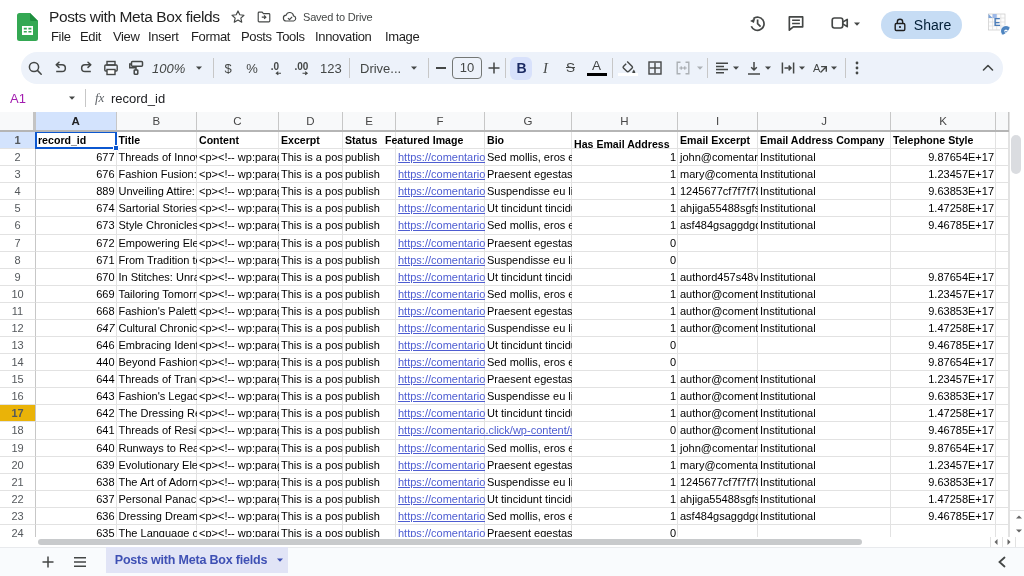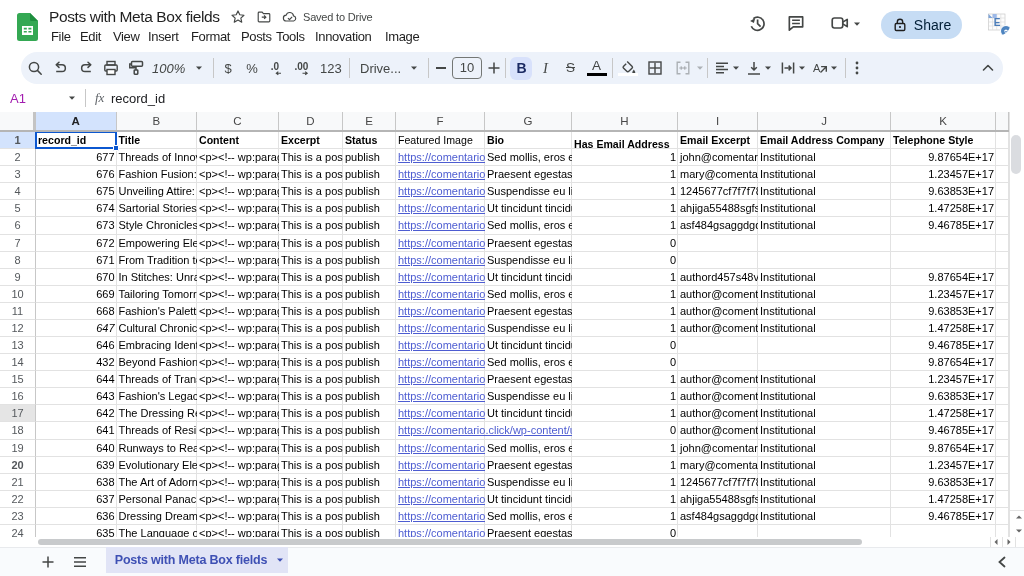--- a/index.html
+++ b/index.html
@@ -312,27 +312,27 @@
 <div class="rowhead" style="top:187.957px;height:17.087px;background:#fff;font-weight:normal;line-height:17.087px;">12</div>
 <div class="abs" style="left:36px;top:204.04399999999998px;width:973px;height:1px;background:#e2e2e2;"></div>
 <div class="rowhead" style="top:205.04399999999998px;height:17.087px;background:#fff;font-weight:normal;line-height:17.087px;">13</div>
 <div class="abs" style="left:36px;top:221.13099999999997px;width:973px;height:1px;background:#e2e2e2;"></div>
 <div class="rowhead" style="top:222.13099999999997px;height:17.087px;background:#fff;font-weight:normal;line-height:17.087px;">14</div>
 <div class="abs" style="left:36px;top:238.21799999999996px;width:973px;height:1px;background:#e2e2e2;"></div>
 <div class="rowhead" style="top:239.21799999999996px;height:17.087px;background:#fff;font-weight:normal;line-height:17.087px;">15</div>
 <div class="abs" style="left:36px;top:255.30499999999995px;width:973px;height:1px;background:#e2e2e2;"></div>
 <div class="rowhead" style="top:256.305px;height:17.087px;background:#fff;font-weight:normal;line-height:17.087px;">16</div>
 <div class="abs" style="left:36px;top:272.392px;width:973px;height:1px;background:#e2e2e2;"></div>
-<div class="rowhead" style="top:273.392px;height:17.087px;background:#e5e5e5;font-weight:normal;line-height:17.087px;">17</div>
+<div class="rowhead" style="top:273.392px;height:17.087px;background:#eab308;font-weight:bold;line-height:17.087px;">17</div>
 <div class="abs" style="left:36px;top:289.479px;width:973px;height:1px;background:#e2e2e2;"></div>
 <div class="rowhead" style="top:290.479px;height:17.087px;background:#fff;font-weight:normal;line-height:17.087px;">18</div>
 <div class="abs" style="left:36px;top:306.566px;width:973px;height:1px;background:#e2e2e2;"></div>
 <div class="rowhead" style="top:307.566px;height:17.087px;background:#fff;font-weight:normal;line-height:17.087px;">19</div>
 <div class="abs" style="left:36px;top:323.65299999999996px;width:973px;height:1px;background:#e2e2e2;"></div>
-<div class="rowhead" style="top:324.653px;height:17.087px;background:#fff;font-weight:bold;line-height:17.087px;">20</div>
+<div class="rowhead" style="top:324.653px;height:17.087px;background:#fff;font-weight:normal;line-height:17.087px;">20</div>
 <div class="abs" style="left:36px;top:340.74px;width:973px;height:1px;background:#e2e2e2;"></div>
 <div class="rowhead" style="top:341.74px;height:17.087px;background:#fff;font-weight:normal;line-height:17.087px;">21</div>
 <div class="abs" style="left:36px;top:357.827px;width:973px;height:1px;background:#e2e2e2;"></div>
 <div class="rowhead" style="top:358.827px;height:17.087px;background:#fff;font-weight:normal;line-height:17.087px;">22</div>
 <div class="abs" style="left:36px;top:374.914px;width:973px;height:1px;background:#e2e2e2;"></div>
 <div class="rowhead" style="top:375.914px;height:17.087px;background:#fff;font-weight:normal;line-height:17.087px;">23</div>
 <div class="abs" style="left:36px;top:392.001px;width:973px;height:1px;background:#e2e2e2;"></div>
 <div class="rowhead" style="top:393.001px;height:17.087px;background:#fff;font-weight:normal;line-height:17.087px;">24</div>
 
 <div class="abs" style="left:115.5px;top:0;width:1px;height:405px;background:#e2e2e2;"></div>
@@ -345,21 +345,21 @@
 <div class="abs" style="left:677px;top:0;width:1px;height:405px;background:#e2e2e2;"></div>
 <div class="abs" style="left:757px;top:0;width:1px;height:405px;background:#e2e2e2;"></div>
 <div class="abs" style="left:890px;top:0;width:1px;height:405px;background:#e2e2e2;"></div>
 <div class="abs" style="left:995px;top:0;width:1px;height:405px;background:#e2e2e2;"></div>
 <div class="abs" style="left:1008px;top:0;width:1px;height:405px;background:#e2e2e2;"></div>
 <div class="cell " style="left:36px;top:0.0px;width:80.5px;height:17.087px;line-height:17.087px;font-weight:bold;font-size:10.6px;">record_id</div>
 <div class="cell " style="left:116.5px;top:0.0px;width:80.5px;height:17.087px;line-height:17.087px;font-weight:bold;font-size:10.6px;">Title</div>
 <div class="cell " style="left:197px;top:0.0px;width:82px;height:17.087px;line-height:17.087px;font-weight:bold;font-size:10.6px;">Content</div>
 <div class="cell " style="left:279px;top:0.0px;width:64px;height:17.087px;line-height:17.087px;font-weight:bold;font-size:10.6px;">Excerpt</div>
 <div class="cell " style="left:343px;top:0.0px;width:53px;height:17.087px;line-height:17.087px;font-weight:bold;font-size:10.6px;">Status</div>
-<div class="cell " style="left:396px;top:0.0px;width:89px;height:34px;line-height:17.087px;font-weight:normal;font-size:10.6px;">Featured Image</div>
+<div class="cell " style="left:383px;top:0.0px;width:89px;height:34px;line-height:17.087px;font-weight:bold;font-size:10.6px;">Featured Image</div>
 <div class="cell " style="left:485px;top:0.0px;width:87px;height:17.087px;line-height:17.087px;font-weight:bold;font-size:10.6px;">Bio</div>
 <div class="cell " style="left:572px;top:4px;width:106px;height:17.087px;line-height:17.087px;font-weight:bold;font-size:10.6px;">Has Email Address</div>
 <div class="cell " style="left:678px;top:0.0px;width:80px;height:17.087px;line-height:17.087px;font-weight:bold;font-size:10.6px;">Email Excerpt</div>
 <div class="cell " style="left:758px;top:0.0px;width:133px;height:17.087px;line-height:17.087px;font-weight:bold;font-size:10.6px;">Email Address Company</div>
 <div class="cell " style="left:891px;top:0.0px;width:105px;height:17.087px;line-height:17.087px;font-weight:bold;font-size:10.6px;">Telephone Style</div>
 <div class="cell num" style="left:36px;top:17.08699999999999px;width:80.5px;height:17.087px;line-height:17.087px;">677</div>
 <div class="cell " style="left:116.5px;top:17.08699999999999px;width:80.5px;height:17.087px;line-height:17.087px;">Threads of Innovation</div>
 <div class="cell " style="left:197px;top:17.08699999999999px;width:82px;height:17.087px;line-height:17.087px;">&lt;p&gt;&lt;!-- wp:paragraph --&gt;</div>
 <div class="cell " style="left:279px;top:17.08699999999999px;width:64px;height:17.087px;line-height:17.087px;">This is a post with meta</div>
 <div class="cell " style="left:343px;top:17.08699999999999px;width:53px;height:17.087px;line-height:17.087px;">publish</div>
@@ -373,21 +373,21 @@
 <div class="cell " style="left:116.5px;top:34.17400000000001px;width:80.5px;height:17.087px;line-height:17.087px;">Fashion Fusion: Style</div>
 <div class="cell " style="left:197px;top:34.17400000000001px;width:82px;height:17.087px;line-height:17.087px;">&lt;p&gt;&lt;!-- wp:paragraph --&gt;</div>
 <div class="cell " style="left:279px;top:34.17400000000001px;width:64px;height:17.087px;line-height:17.087px;">This is a post with meta</div>
 <div class="cell " style="left:343px;top:34.17400000000001px;width:53px;height:17.087px;line-height:17.087px;">publish</div>
 <div class="cell lnk" style="left:396px;top:34.17400000000001px;width:89px;height:17.087px;line-height:17.087px;">https://comentario.click/wp-content/uploads/2024/05/image.jpg</div>
 <div class="cell " style="left:485px;top:34.17400000000001px;width:87px;height:17.087px;line-height:17.087px;">Praesent egestas tristique nibh</div>
 <div class="cell num" style="left:572px;top:34.17400000000001px;width:106px;height:17.087px;line-height:17.087px;">1</div>
 <div class="cell " style="left:678px;top:34.17400000000001px;width:80px;height:17.087px;line-height:17.087px;">mary@comentario.click</div>
 <div class="cell " style="left:758px;top:34.17400000000001px;width:133px;height:17.087px;line-height:17.087px;">Institutional</div>
 <div class="cell num" style="left:891px;top:34.17400000000001px;width:105px;height:17.087px;line-height:17.087px;">1.23457E+17</div>
-<div class="cell num" style="left:36px;top:51.260999999999996px;width:80.5px;height:17.087px;line-height:17.087px;">675</div>
+<div class="cell num" style="left:36px;top:51.260999999999996px;width:80.5px;height:17.087px;line-height:17.087px;">889</div>
 <div class="cell " style="left:116.5px;top:51.260999999999996px;width:80.5px;height:17.087px;line-height:17.087px;">Unveiling Attire: The</div>
 <div class="cell " style="left:197px;top:51.260999999999996px;width:82px;height:17.087px;line-height:17.087px;">&lt;p&gt;&lt;!-- wp:paragraph --&gt;</div>
 <div class="cell " style="left:279px;top:51.260999999999996px;width:64px;height:17.087px;line-height:17.087px;">This is a post with meta</div>
 <div class="cell " style="left:343px;top:51.260999999999996px;width:53px;height:17.087px;line-height:17.087px;">publish</div>
 <div class="cell lnk" style="left:396px;top:51.260999999999996px;width:89px;height:17.087px;line-height:17.087px;">https://comentario.click/wp-content/uploads/2024/05/image.jpg</div>
 <div class="cell " style="left:485px;top:51.260999999999996px;width:87px;height:17.087px;line-height:17.087px;">Suspendisse eu ligula vel nunc</div>
 <div class="cell num" style="left:572px;top:51.260999999999996px;width:106px;height:17.087px;line-height:17.087px;">1</div>
 <div class="cell " style="left:678px;top:51.260999999999996px;width:80px;height:17.087px;line-height:17.087px;">1245677cf7f7f789</div>
 <div class="cell " style="left:758px;top:51.260999999999996px;width:133px;height:17.087px;line-height:17.087px;">Institutional</div>
 <div class="cell num" style="left:891px;top:51.260999999999996px;width:105px;height:17.087px;line-height:17.087px;">9.63853E+17</div>
@@ -483,21 +483,21 @@
 <div class="cell " style="left:116.5px;top:205.04399999999998px;width:80.5px;height:17.087px;line-height:17.087px;">Embracing Identity th</div>
 <div class="cell " style="left:197px;top:205.04399999999998px;width:82px;height:17.087px;line-height:17.087px;">&lt;p&gt;&lt;!-- wp:paragraph --&gt;</div>
 <div class="cell " style="left:279px;top:205.04399999999998px;width:64px;height:17.087px;line-height:17.087px;">This is a post with meta</div>
 <div class="cell " style="left:343px;top:205.04399999999998px;width:53px;height:17.087px;line-height:17.087px;">publish</div>
 <div class="cell lnk" style="left:396px;top:205.04399999999998px;width:89px;height:17.087px;line-height:17.087px;">https://comentario.click/wp-content/uploads/2024/05/image.jpg</div>
 <div class="cell " style="left:485px;top:205.04399999999998px;width:87px;height:17.087px;line-height:17.087px;">Ut tincidunt tincidunt erat etiam</div>
 <div class="cell num" style="left:572px;top:205.04399999999998px;width:106px;height:17.087px;line-height:17.087px;">0</div>
 <div class="cell " style="left:678px;top:205.04399999999998px;width:80px;height:17.087px;line-height:17.087px;"></div>
 <div class="cell " style="left:758px;top:205.04399999999998px;width:133px;height:17.087px;line-height:17.087px;"></div>
 <div class="cell num" style="left:891px;top:205.04399999999998px;width:105px;height:17.087px;line-height:17.087px;">9.46785E+17</div>
-<div class="cell num" style="left:36px;top:222.13099999999997px;width:80.5px;height:17.087px;line-height:17.087px;">432</div>
+<div class="cell num" style="left:36px;top:222.13099999999997px;width:80.5px;height:17.087px;line-height:17.087px;">440</div>
 <div class="cell " style="left:116.5px;top:222.13099999999997px;width:80.5px;height:17.087px;line-height:17.087px;">Beyond Fashion: The</div>
 <div class="cell " style="left:197px;top:222.13099999999997px;width:82px;height:17.087px;line-height:17.087px;">&lt;p&gt;&lt;!-- wp:paragraph --&gt;</div>
 <div class="cell " style="left:279px;top:222.13099999999997px;width:64px;height:17.087px;line-height:17.087px;">This is a post with meta</div>
 <div class="cell " style="left:343px;top:222.13099999999997px;width:53px;height:17.087px;line-height:17.087px;">publish</div>
 <div class="cell lnk" style="left:396px;top:222.13099999999997px;width:89px;height:17.087px;line-height:17.087px;">https://comentario.click/wp-content/uploads/2024/05/image.jpg</div>
 <div class="cell " style="left:485px;top:222.13099999999997px;width:87px;height:17.087px;line-height:17.087px;">Sed mollis, eros et ultrices tempus</div>
 <div class="cell num" style="left:572px;top:222.13099999999997px;width:106px;height:17.087px;line-height:17.087px;">0</div>
 <div class="cell " style="left:678px;top:222.13099999999997px;width:80px;height:17.087px;line-height:17.087px;"></div>
 <div class="cell " style="left:758px;top:222.13099999999997px;width:133px;height:17.087px;line-height:17.087px;"></div>
 <div class="cell num" style="left:891px;top:222.13099999999997px;width:105px;height:17.087px;line-height:17.087px;">9.87654E+17</div>

